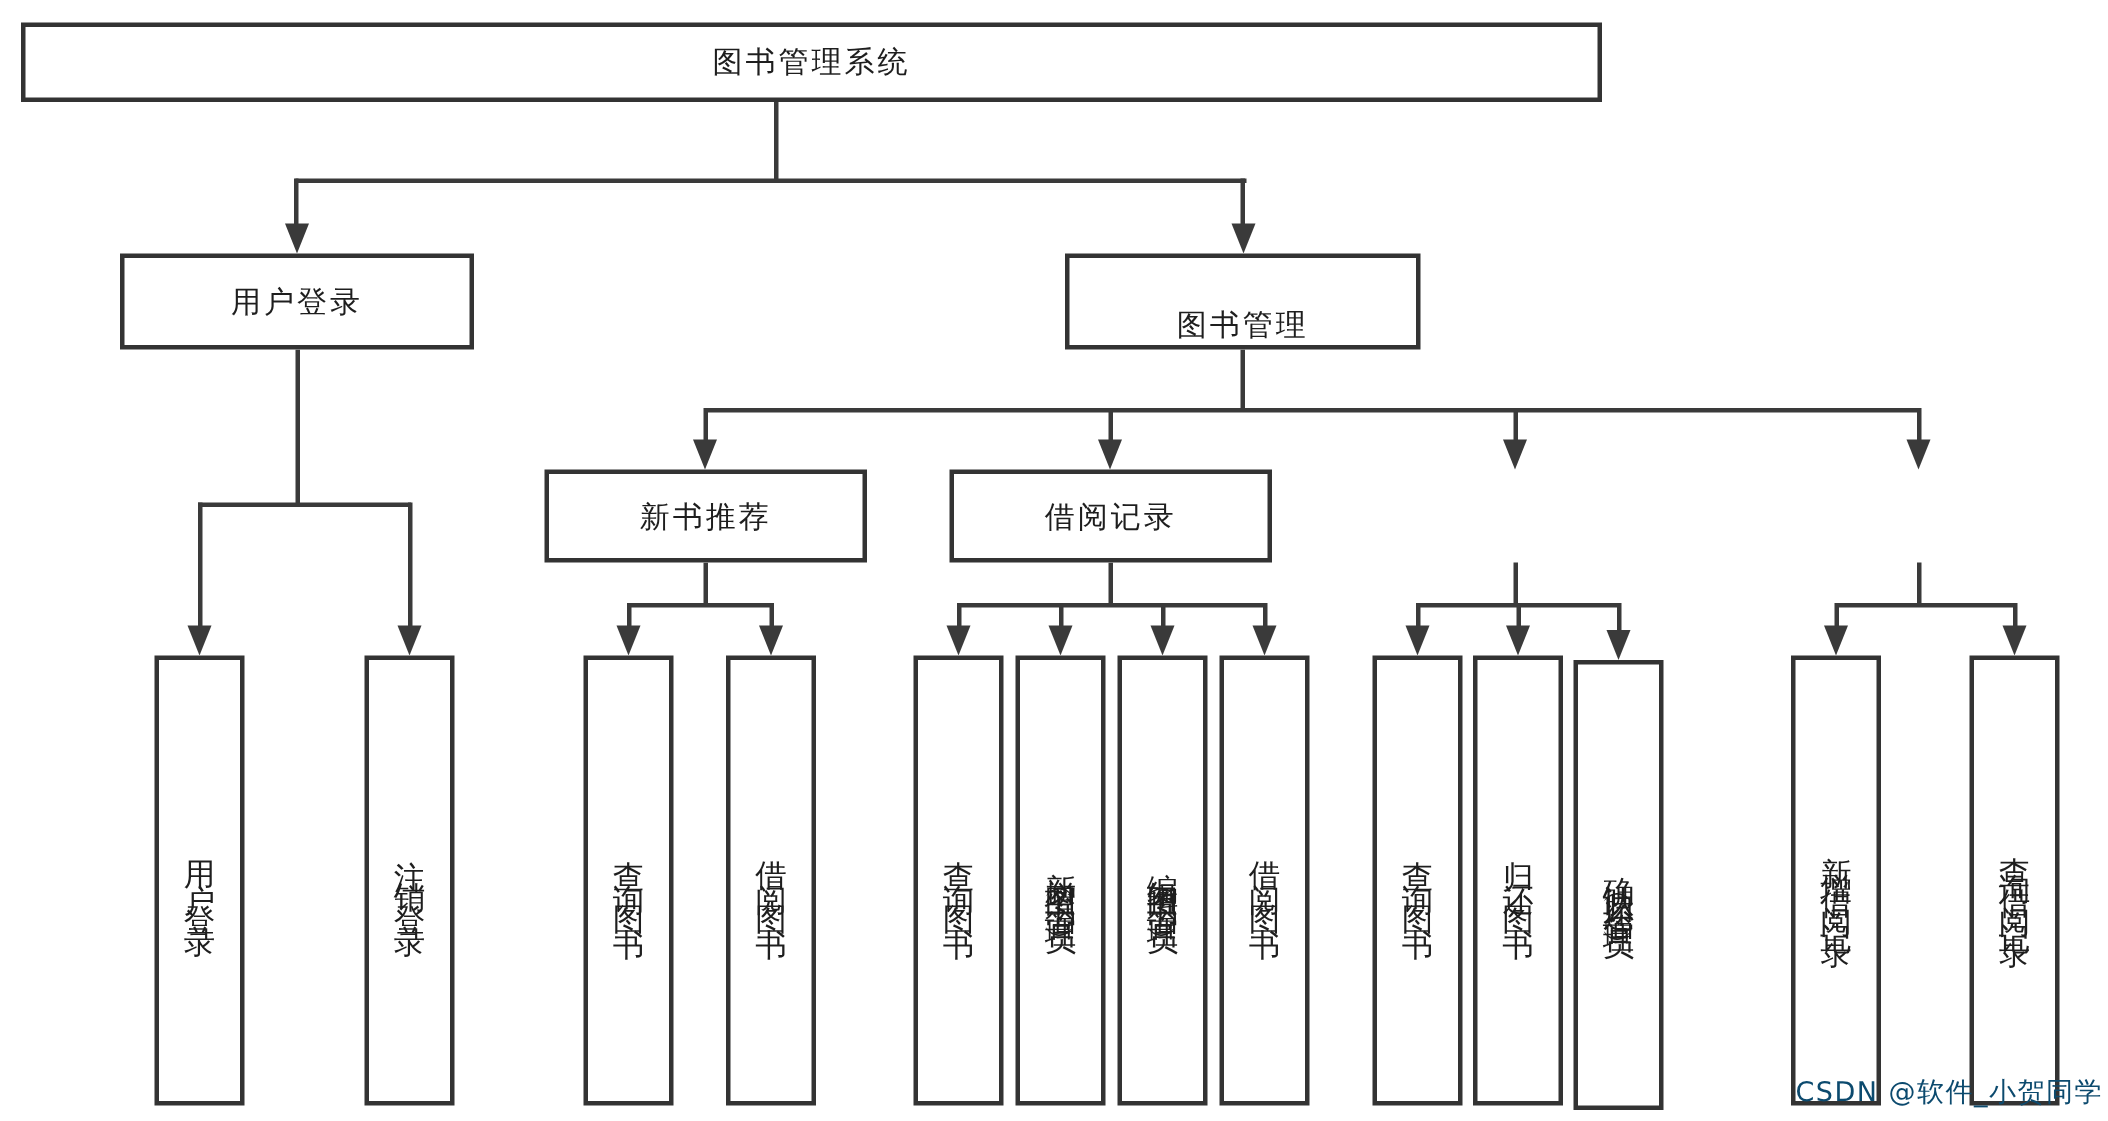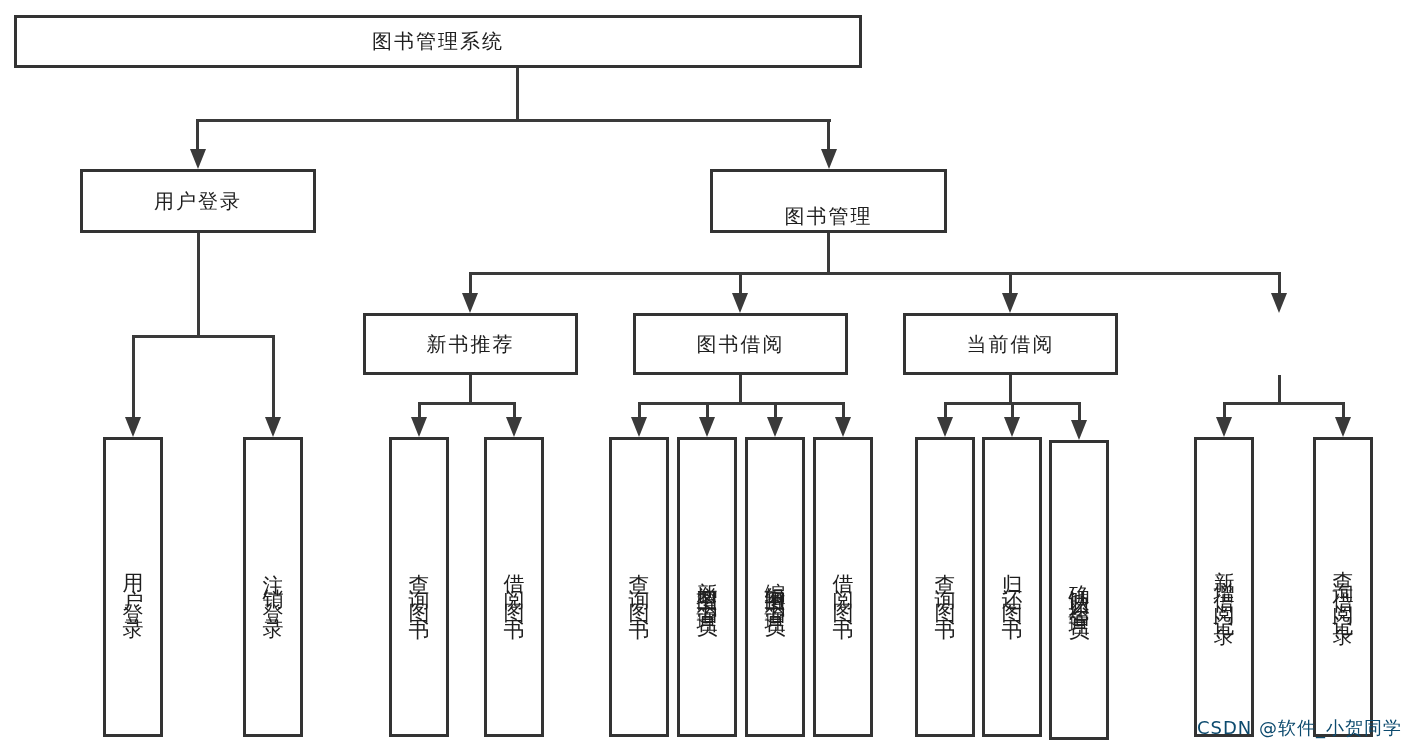--- a/index.html
+++ b/index.html
@@ -70,21 +70,21 @@
     color: #0c4a6e;
     letter-spacing: 1px;
     z-index: 5;
   }
 </style>
 </head>
 <body>
 
 <div class="canvas">
 
-  <div class="box" style="left:14px; top:15px; width:848px; height:53px;">
+  <div class="box" style="left:14px; top:15px; width:1054px; height:53px;">
     <span>图书管理系统</span>
   </div>
 
   <div class="vline" style="left:516px; top:68px;  height:52px;"></div>
   <div class="hline" style="left:197px; top:119px; width:634px;"></div>
   <div class="vline" style="left:196px; top:119px; height:32px;"></div>
   <div class="arrow" style="left:190px; top:149px;"></div>
   <div class="vline" style="left:827px; top:119px; height:32px;"></div>
   <div class="arrow" style="left:821px; top:149px;"></div>
 
@@ -110,24 +110,21 @@
   <div class="arrow" style="left:732px;  top:293px;"></div>
   <div class="vline" style="left:1009px; top:272px; height:23px;"></div>
   <div class="arrow" style="left:1002px; top:293px;"></div>
   <div class="vline" style="left:1278px; top:272px; height:23px;"></div>
   <div class="arrow" style="left:1271px; top:293px;"></div>
 
   <div class="box" style="left:363px; top:313px; width:215px; height:62px;">
     <span>新书推荐</span>
   </div>
   <div class="box" style="left:633px; top:313px; width:215px; height:62px;">
-    <span>图书借阅</span>
-  </div>
-  <div class="box" style="left:903px; top:313px; width:215px; height:62px;">
-    <span>当前借阅</span>
+    <span>借阅记录</span>
   </div>
 
   <div class="vline" style="left:469px; top:375px; height:28px;"></div>
   <div class="hline" style="left:419px; top:402px; width:96px;"></div>
   <div class="vline" style="left:418px; top:402px; height:18px;"></div>
   <div class="arrow" style="left:411px; top:417px;"></div>
   <div class="vline" style="left:513px; top:402px; height:18px;"></div>
   <div class="arrow" style="left:506px; top:417px;"></div>
 
   <div class="vline" style="left:739px; top:375px; height:28px;"></div>

